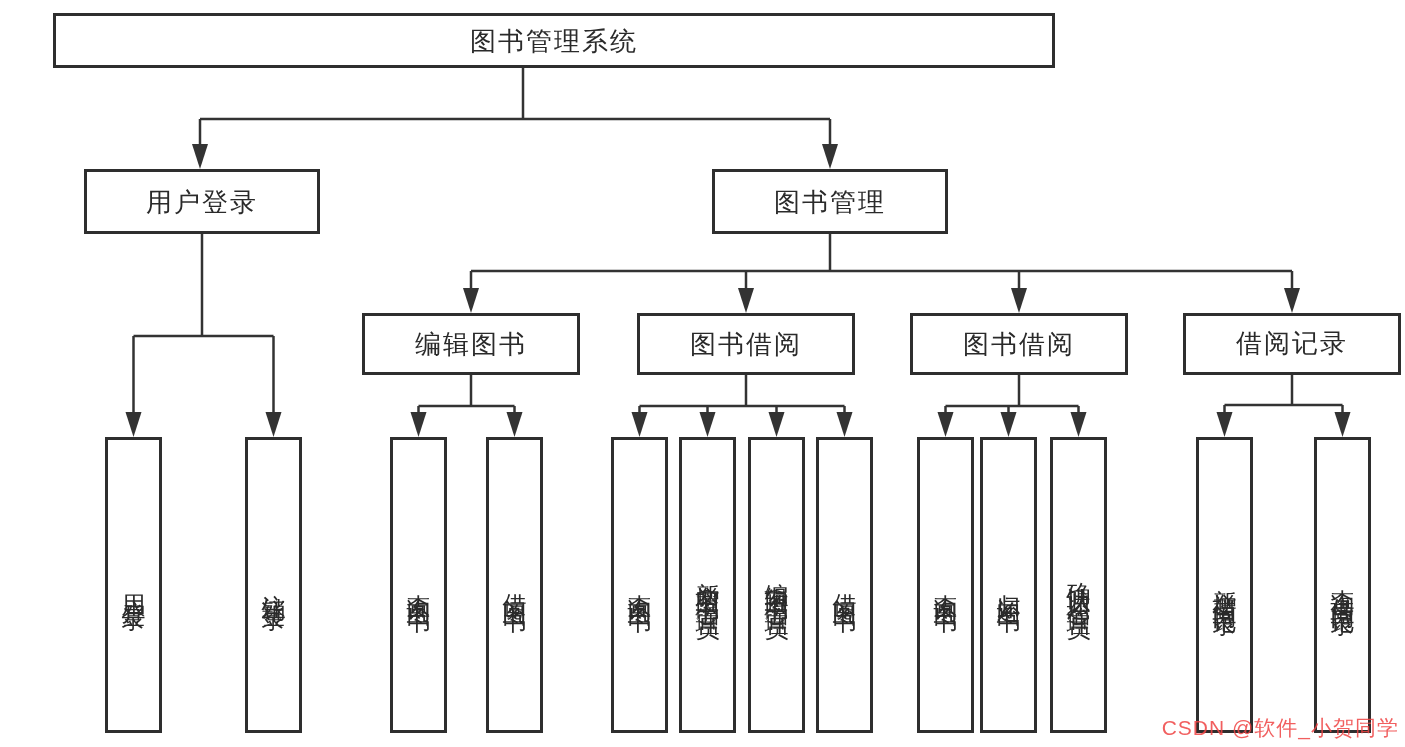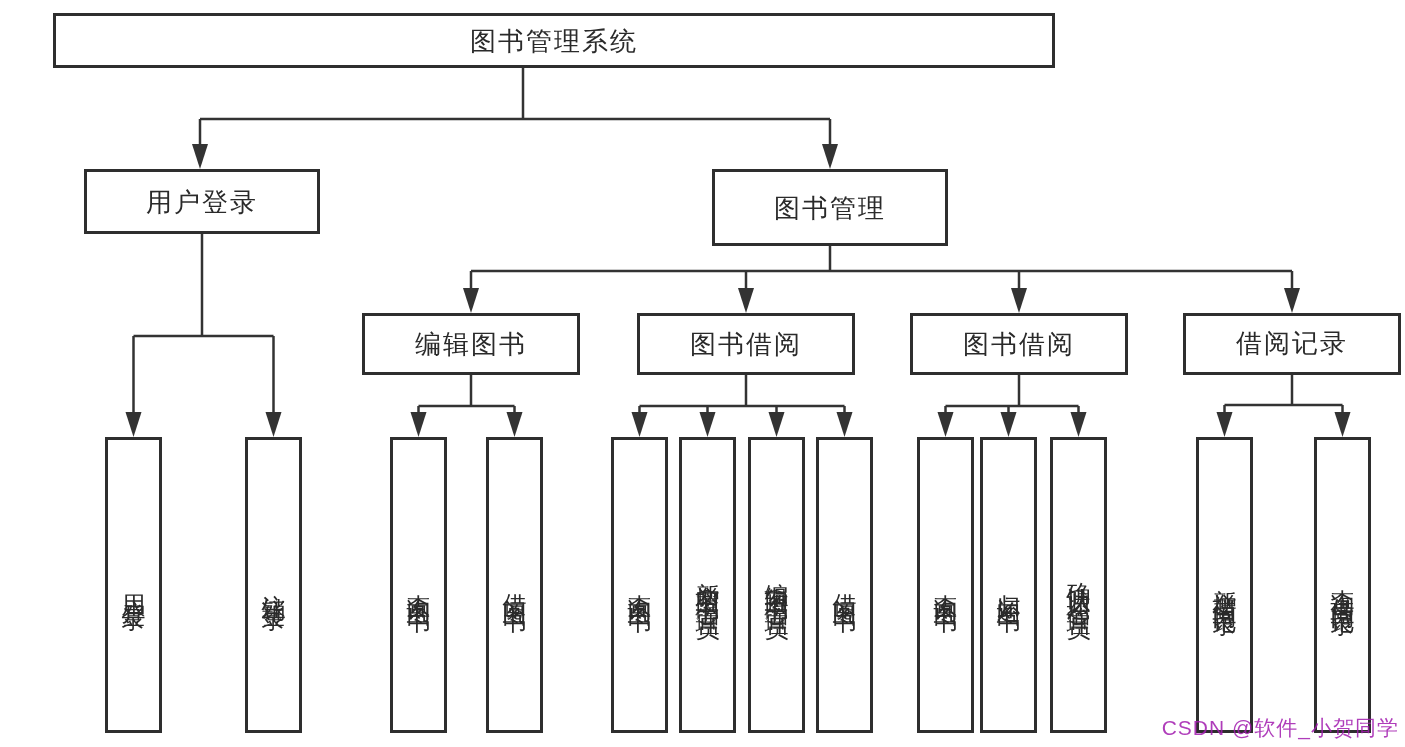--- a/index.html
+++ b/index.html
@@ -12,38 +12,38 @@
   .connectors { position:absolute; left:0; top:0; width:1405px; height:747px; }
   .node {
     position:absolute; box-sizing:border-box;
     border:3px solid #2e2e2e; background:#ffffff;
     display:flex; align-items:center; justify-content:center;
     text-align:center;
   }
   .hlabel { font-size:26px; letter-spacing:2px; line-height:1; }
   .root  { left:36px;  top:13px;  width:1002px; height:55px;margin-left:17px; }
   .l2a   { left:84px;  top:169px; width:236px;  height:65px; }
-  .l2b   { left:712px; top:169px; width:236px;  height:77px; }
+  .l2b   { left:712px; top:169px; width:236px;  height:65px; }
   .l3    { top:313px; width:218px; height:62px; }
   .l3-1 { left:362px; } .l3-2 { left:637px; } .l3-3 { left:910px; } .l3-4 { left:1183px;font-family:Liberation Serif, serif; }
   .leaf {
     top:437px; width:57px; height:296px;
     writing-mode:vertical-rl; text-orientation:mixed;
     font-size:24px; letter-spacing:5px; line-height:1;
   }
   .lf1  { left:105px; }  .lf2  { left:245px; }
   .lf3  { left:390px; }  .lf4  { left:486px; }
   .lf5  { left:611px; }  .lf6  { left:679px; }
   .lf7  { left:748px; }  .lf8  { left:816px; }
   .lf9  { left:917px; }  .lf10 { left:980px; } .lf11 { left:1050px; }
   .lf12 { left:1196px; } .lf13 { left:1314px; }
   .watermark {
     position:absolute; right:6px; bottom:5px;
     font-size:21px; letter-spacing:1px;
-    color:#a21caf; opacity:0.85; z-index:10; white-space:nowrap;
+    color:#ef4444; opacity:0.85; z-index:10; white-space:nowrap;
   }
 </style>
 </head>
 <body>
 
 <div class="canvas">
 
   <svg class="connectors" viewBox="0 0 1405 747" xmlns="http://www.w3.org/2000/svg">
     <g stroke="#333333" stroke-width="2.5" fill="none">
 

